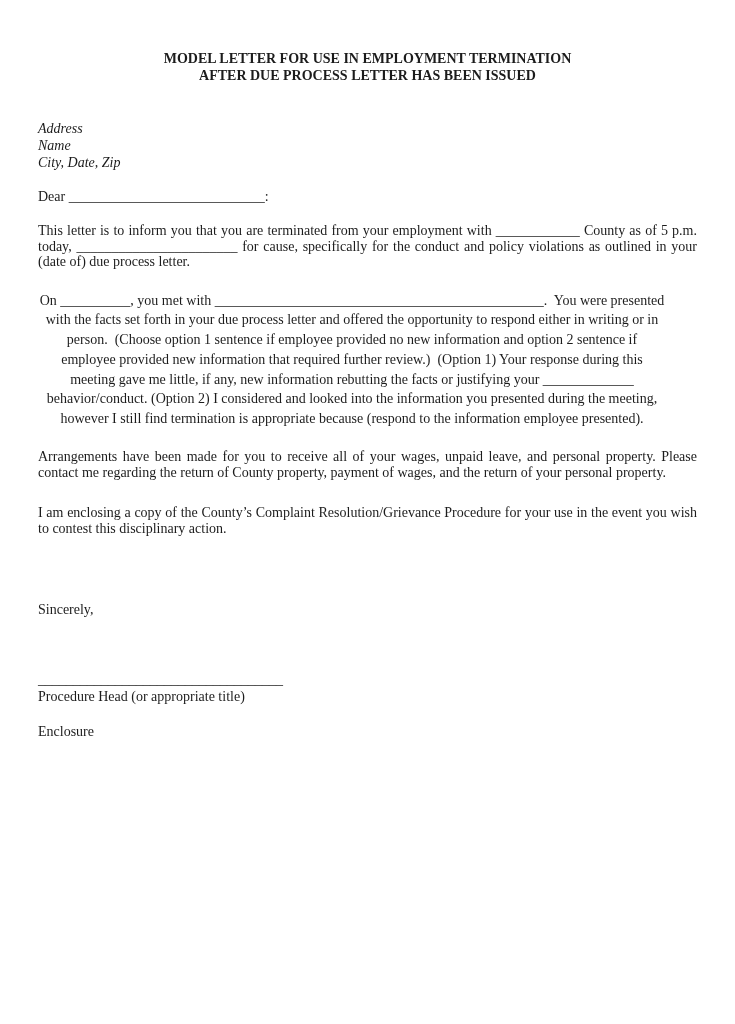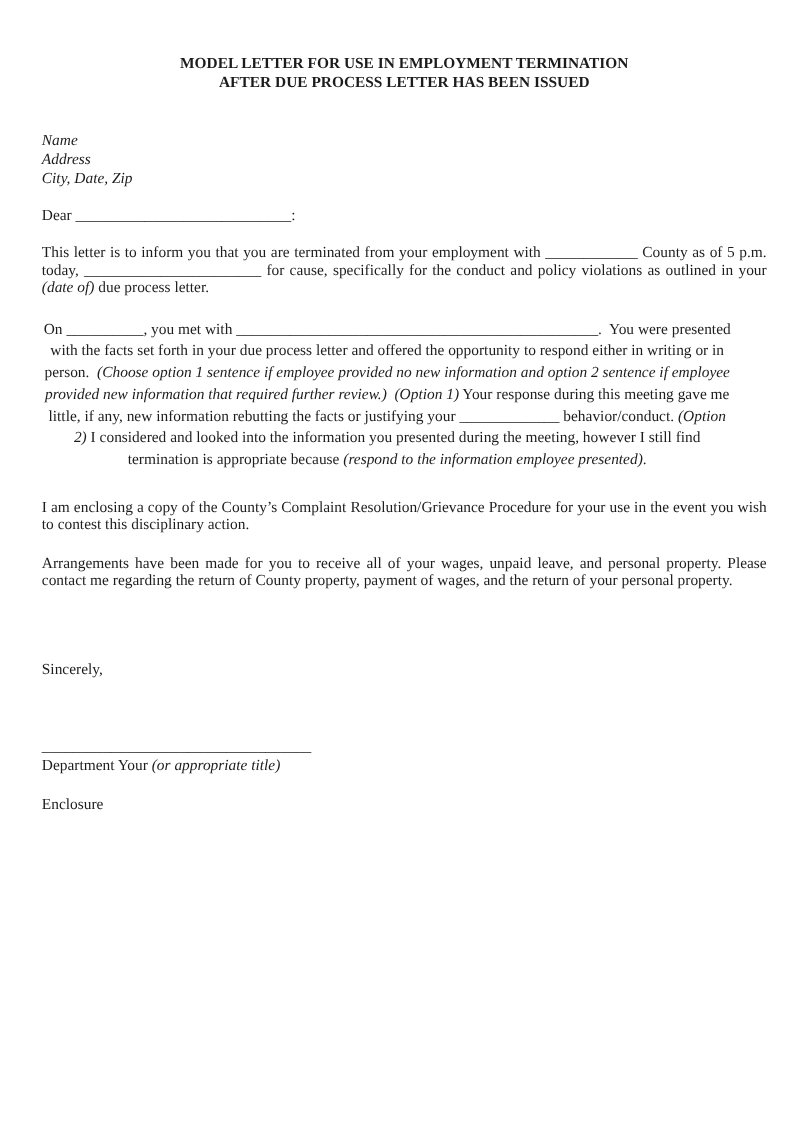--- a/index.html
+++ b/index.html
@@ -63,50 +63,50 @@
     white-space: nowrap;
   }
   .sig-title {
     margin-top: 2px;
     line-height: 16px;
   }
   .enclosure {
     margin-top: 19px;
     line-height: 15px;
   }
-  .it { font-style: italic; }
+  .it { }
 </style>
 </head>
 <body>
 
 <div class="page">
 
   <div class="title">
     <div>MODEL LETTER FOR USE IN EMPLOYMENT TERMINATION</div>
     <div>AFTER DUE PROCESS LETTER HAS BEEN ISSUED</div>
   </div>
 
 
   <div class="recipient">
+    <div>Address</div>
     <div>Name</div>
-    <div>Address</div>
     <div>City, Date, Zip</div>
   </div>
 
   <div class="salutation"><span>Dear </span><span>____________________________</span><span>:</span></div>
 
   <div class="para para-termination"><span>This letter is to inform you that you are terminated from your employment with ____________ County as of 5 p.m. today, _______________________ for cause, specifically for the conduct and policy violations as outlined in your </span><span class="it">(date of)</span><span> due process letter.</span></div>
 
   <div class="para para-meeting"><span>On __________, you met with _______________________________________________.&nbsp; You were presented with the facts set forth in your due process letter and offered the opportunity to respond either in writing or in person.&nbsp; </span><span class="it">(Choose option 1 sentence if employee provided no new information and option 2 sentence if employee provided new information that required further review.)&nbsp; (Option 1)</span><span> Your response during this meeting gave me little, if any, new information rebutting the facts or justifying your _____________ behavior/conduct. </span><span class="it">(Option 2)</span><span> I considered and looked into the information you presented during the meeting, however I still find termination is appropriate because </span><span class="it">(respond to the information employee presented)</span><span>.</span></div>
 
+  <div class="para para-wages"><span>Arrangements have been made for you to receive all of your wages, unpaid leave, and personal property. Please contact me regarding the return of County property, payment of wages, and the return of your personal property.</span></div>
+
   <div class="para para-grievance"><span>I am enclosing a copy of the County’s Complaint Resolution/Grievance Procedure for your use in the event you wish to contest this disciplinary action.</span></div>
-
-  <div class="para para-wages"><span>Arrangements have been made for you to receive all of your wages, unpaid leave, and personal property. Please contact me regarding the return of County property, payment of wages, and the return of your personal property.</span></div>
 
   <div class="closing">Sincerely,</div>
 
   <div class="sig-line">___________________________________</div>
 
-  <div class="sig-title"><span>Department Your </span><span class="it">(or appropriate title)</span></div>
+  <div class="sig-title"><span>Procedure Head </span><span class="it">(or appropriate title)</span></div>
 
   <div class="enclosure">Enclosure</div>
 
 </div>
 
 </body></html>

